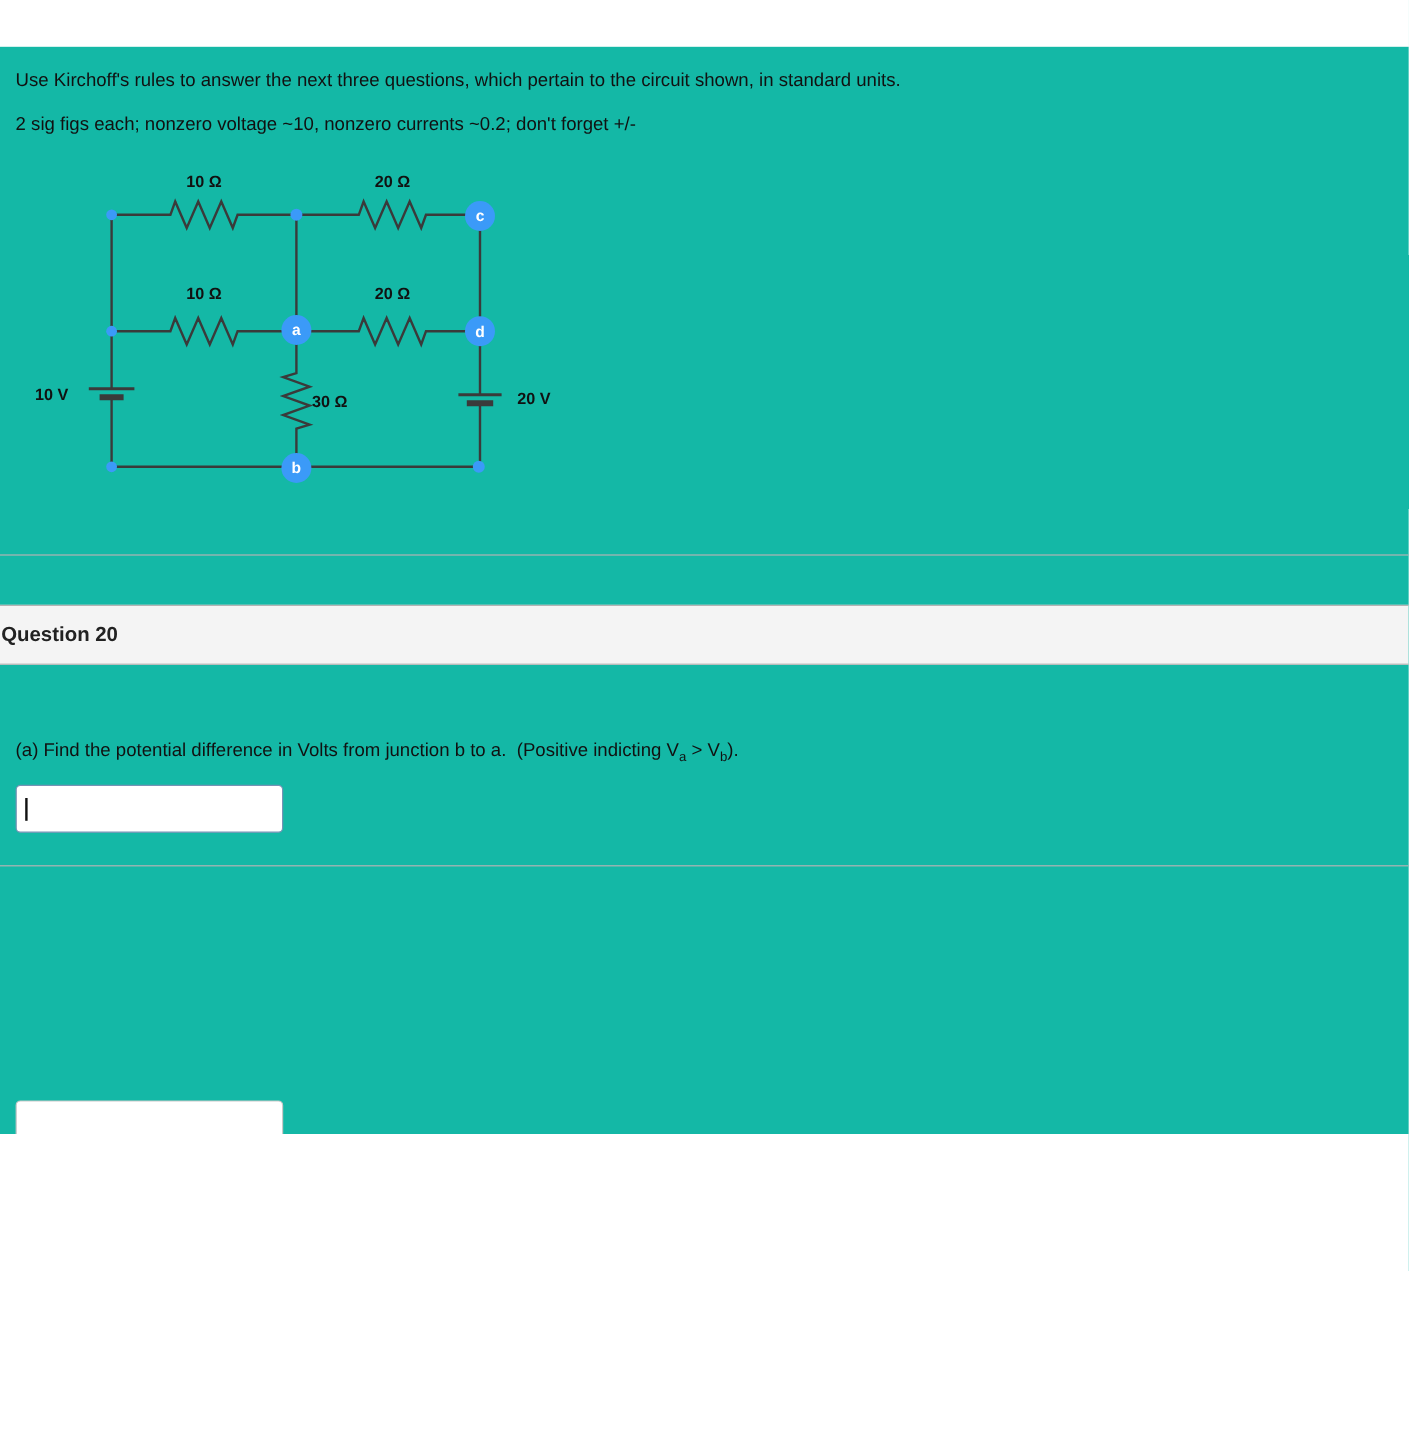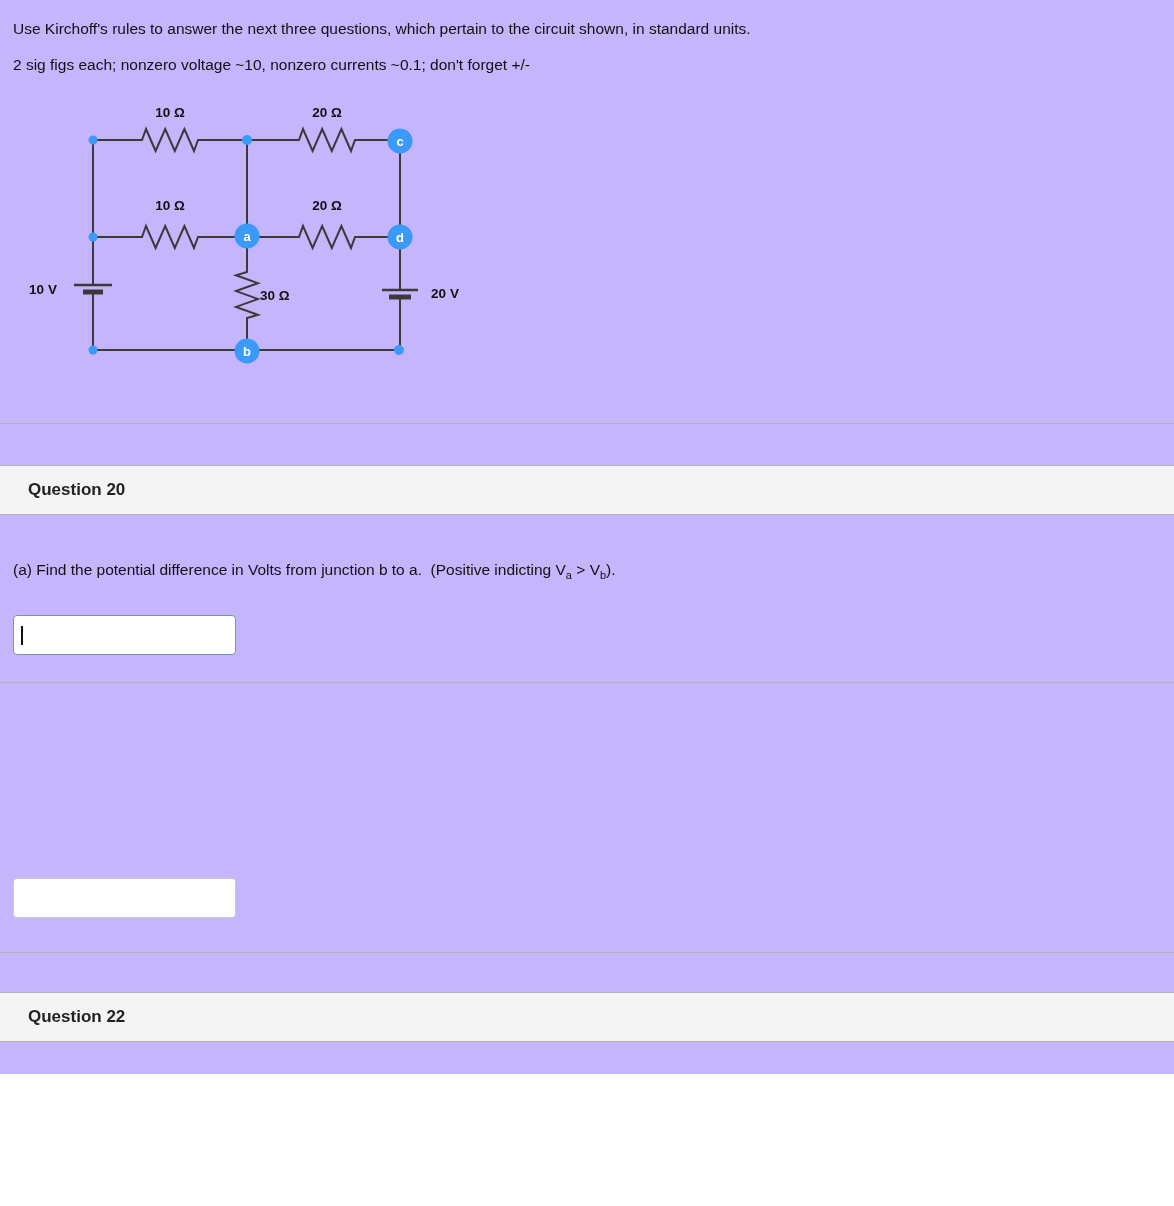--- a/index.html
+++ b/index.html
@@ -1,23 +1,24 @@
 <!DOCTYPE html>
 <html><head>
 <meta charset="utf-8">
 <style>
   html, body { margin: 0; padding: 0; background: #ffffff; }
   .page {
     position: relative;
     width: 1174px;
-    height: 1074px;
-    background: #c4b5fd;
+    height: 906px;
+    background: #14b8a6;
     font-family: "Liberation Sans", sans-serif;
     color: #1a1a1a;
     overflow: hidden;
+    margin-top: 39px;
   }
   .instr {
     position: absolute;
     left: 13px;
     font-size: 15.5px;
     color: #111;
     white-space: pre-wrap;
   }
   #instr1 { top: 20px; }
   #instr2 { top: 56px; }
@@ -34,21 +35,21 @@
     left: 0;
     width: 1174px;
     height: 48px;
     background: #f4f4f4;
     border-top: 1px solid #b3b3b3;
     border-bottom: 1px solid #b3b3b3;
     box-sizing: content-box;
   }
   .qband .qtitle {
     display: block;
-    padding-left: 28px;
+    padding-left: 1px;
     line-height: 48px;
     font-size: 17px;
     font-weight: bold;
     color: #222;
   }
   .qprompt {
     position: absolute;
     left: 13px;
     font-size: 15.5px;
     color: #111;
@@ -80,21 +81,21 @@
   .wires { stroke-width: 2; fill: none; stroke-linecap: butt; }
   .clabel { font-family: "Liberation Sans", sans-serif; font-size: 13.5px; font-weight: bold; fill: #111; }
   .nletter { font-family: "Liberation Sans", sans-serif; font-size: 13px; font-weight: bold; fill: #ffffff; text-anchor: middle; }
 </style>
 </head>
 <body>
 
 <div class="page">
 
   <div id="instr1" class="instr">Use Kirchoff's rules to answer the next three questions, which pertain to the circuit shown, in standard units.</div>
-  <div id="instr2" class="instr">2 sig figs each; nonzero voltage ~10, nonzero currents ~0.1; don't forget +/-</div>
+  <div id="instr2" class="instr">2 sig figs each; nonzero voltage ~10, nonzero currents ~0.2; don't forget +/-</div>
 
   <div class="circuit-wrap">
     <svg width="470" height="280" viewBox="0 0 470 280">
 
       <g class="wires" stroke="#3a3a3a">
 
         <path d="M85 47 H134 l4,-11 l9.6,22 l-9.6,-22 M134 47 l4,-11 l9.6,22 l9.6,-22 l9.6,22 l9.6,-22 l9.6,22 l4,-11 H291 l4,-11 l9.6,22 l9.6,-22 l9.6,22 l9.6,-22 l9.6,22 l4,-11 H392"></path>
 
         <path d="M85 144 H134 l4,-11 l9.6,22 l9.6,-22 l9.6,22 l9.6,-22 l9.6,22 l4,-11 H291 l4,-11 l9.6,22 l9.6,-22 l9.6,22 l9.6,-22 l9.6,22 l4,-11 H392"></path>
 
@@ -141,21 +142,21 @@
         <text class="clabel" x="437" y="205" text-anchor="middle">20 V</text>
       </g>
     </svg>
   </div>
 
   <div class="divider" style="top:423px"></div>
 
   <div class="qband" style="top:465px">
     <span class="qtitle">Question 20</span>
   </div>
-  <div class="qprompt" style="top:561px"><span>(a) Find the potential difference in Volts from junction b to a.  (Positive indicting V</span><sub>a</sub><span> &gt; V</span><sub>b</sub><span>).</span></div>
+  <div class="qprompt" style="top:578px"><span>(a) Find the potential difference in Volts from junction b to a.  (Positive indicting V</span><sub>a</sub><span> &gt; V</span><sub>b</sub><span>).</span></div>
   <input class="answer-box focused" style="top: 615px;" type="text" value="">
   <div class="caret" style="left:21px; top:626px"></div>
 
   <div class="divider" style="top:682px"></div>
 
   <input class="answer-box" style="top: 878px;" type="text" value="">
 
   <div class="divider" style="top:952px"></div>
 
   <div class="qband" style="top:992px">

